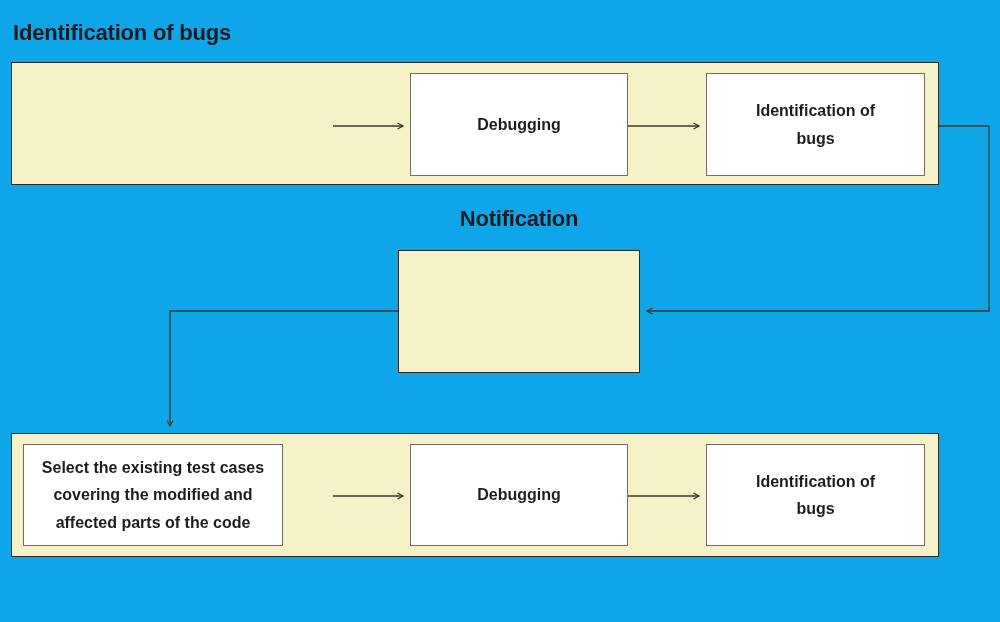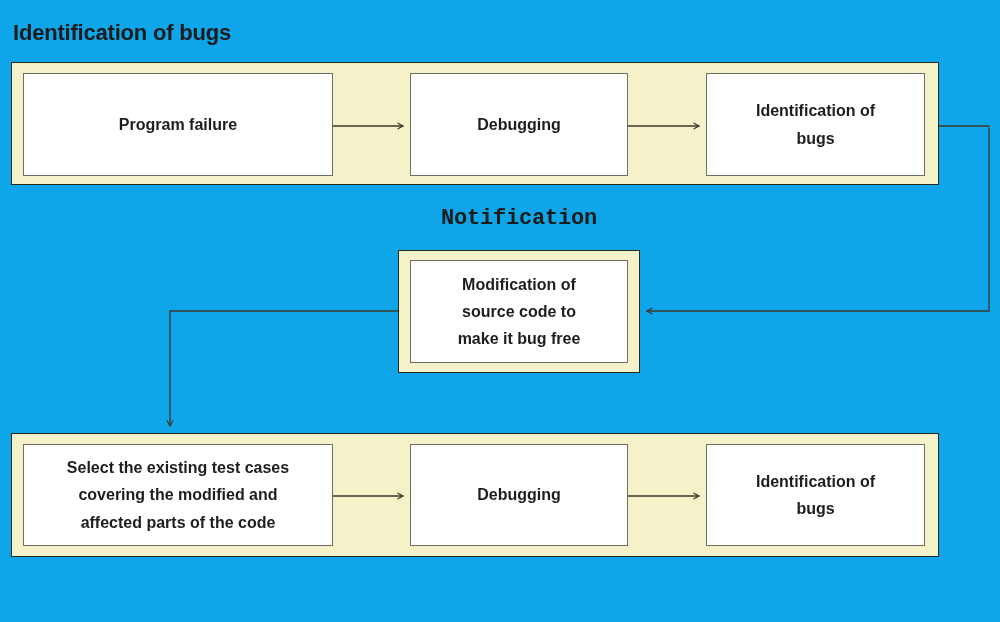--- a/index.html
+++ b/index.html
@@ -55,43 +55,37 @@
 </style>
 </head>
 <body>
 
 <div id="canvas">
 
   <div class="heading" style="left:13px; top:20px;">Identification of bugs</div>
 
   <div class="band" style="left:11px; top:62px; width:928px; height:123px;"></div>
 
-  <div class="node" style="left:23px; top:73px; width:310px; height:103px;">
-    <span>Program failure</span>
-  </div>
 
   <div class="node" style="left:410px; top:73px; width:218px; height:103px;">
     <span>Debugging</span>
   </div>
 
   <div class="node" style="left:706px; top:73px; width:219px; height:103px;">
     <span style="max-width:150px;">Identification of bugs</span>
   </div>
 
-  <div class="heading" style="left:398px; top:206px; width:242px; text-align:center;font-family:Liberation Mono, monospace;">Notification</div>
+  <div class="heading" style="left:398px; top:206px; width:242px; text-align:center;">Notification</div>
 
   <div class="band" style="left:398px; top:250px; width:242px; height:123px;"></div>
 
-  <div class="node" style="left:410px; top:260px; width:218px; height:103px;">
-    <span style="max-width:145px;">Modification of source code to make it bug free</span>
-  </div>
 
   <div class="band" style="left:11px; top:433px; width:928px; height:124px;"></div>
 
-  <div class="node" style="left:23px; top:444px; width:310px; height:102px;">
+  <div class="node" style="left:23px; top:444px; width:260px; height:102px;">
     <span style="max-width:245px;">Select the existing test cases covering the modified and affected parts of the code</span>
   </div>
 
   <div class="node" style="left:410px; top:444px; width:218px; height:102px;">
     <span>Debugging</span>
   </div>
 
   <div class="node" style="left:706px; top:444px; width:219px; height:102px;">
     <span style="max-width:150px;">Identification of bugs</span>
   </div>

